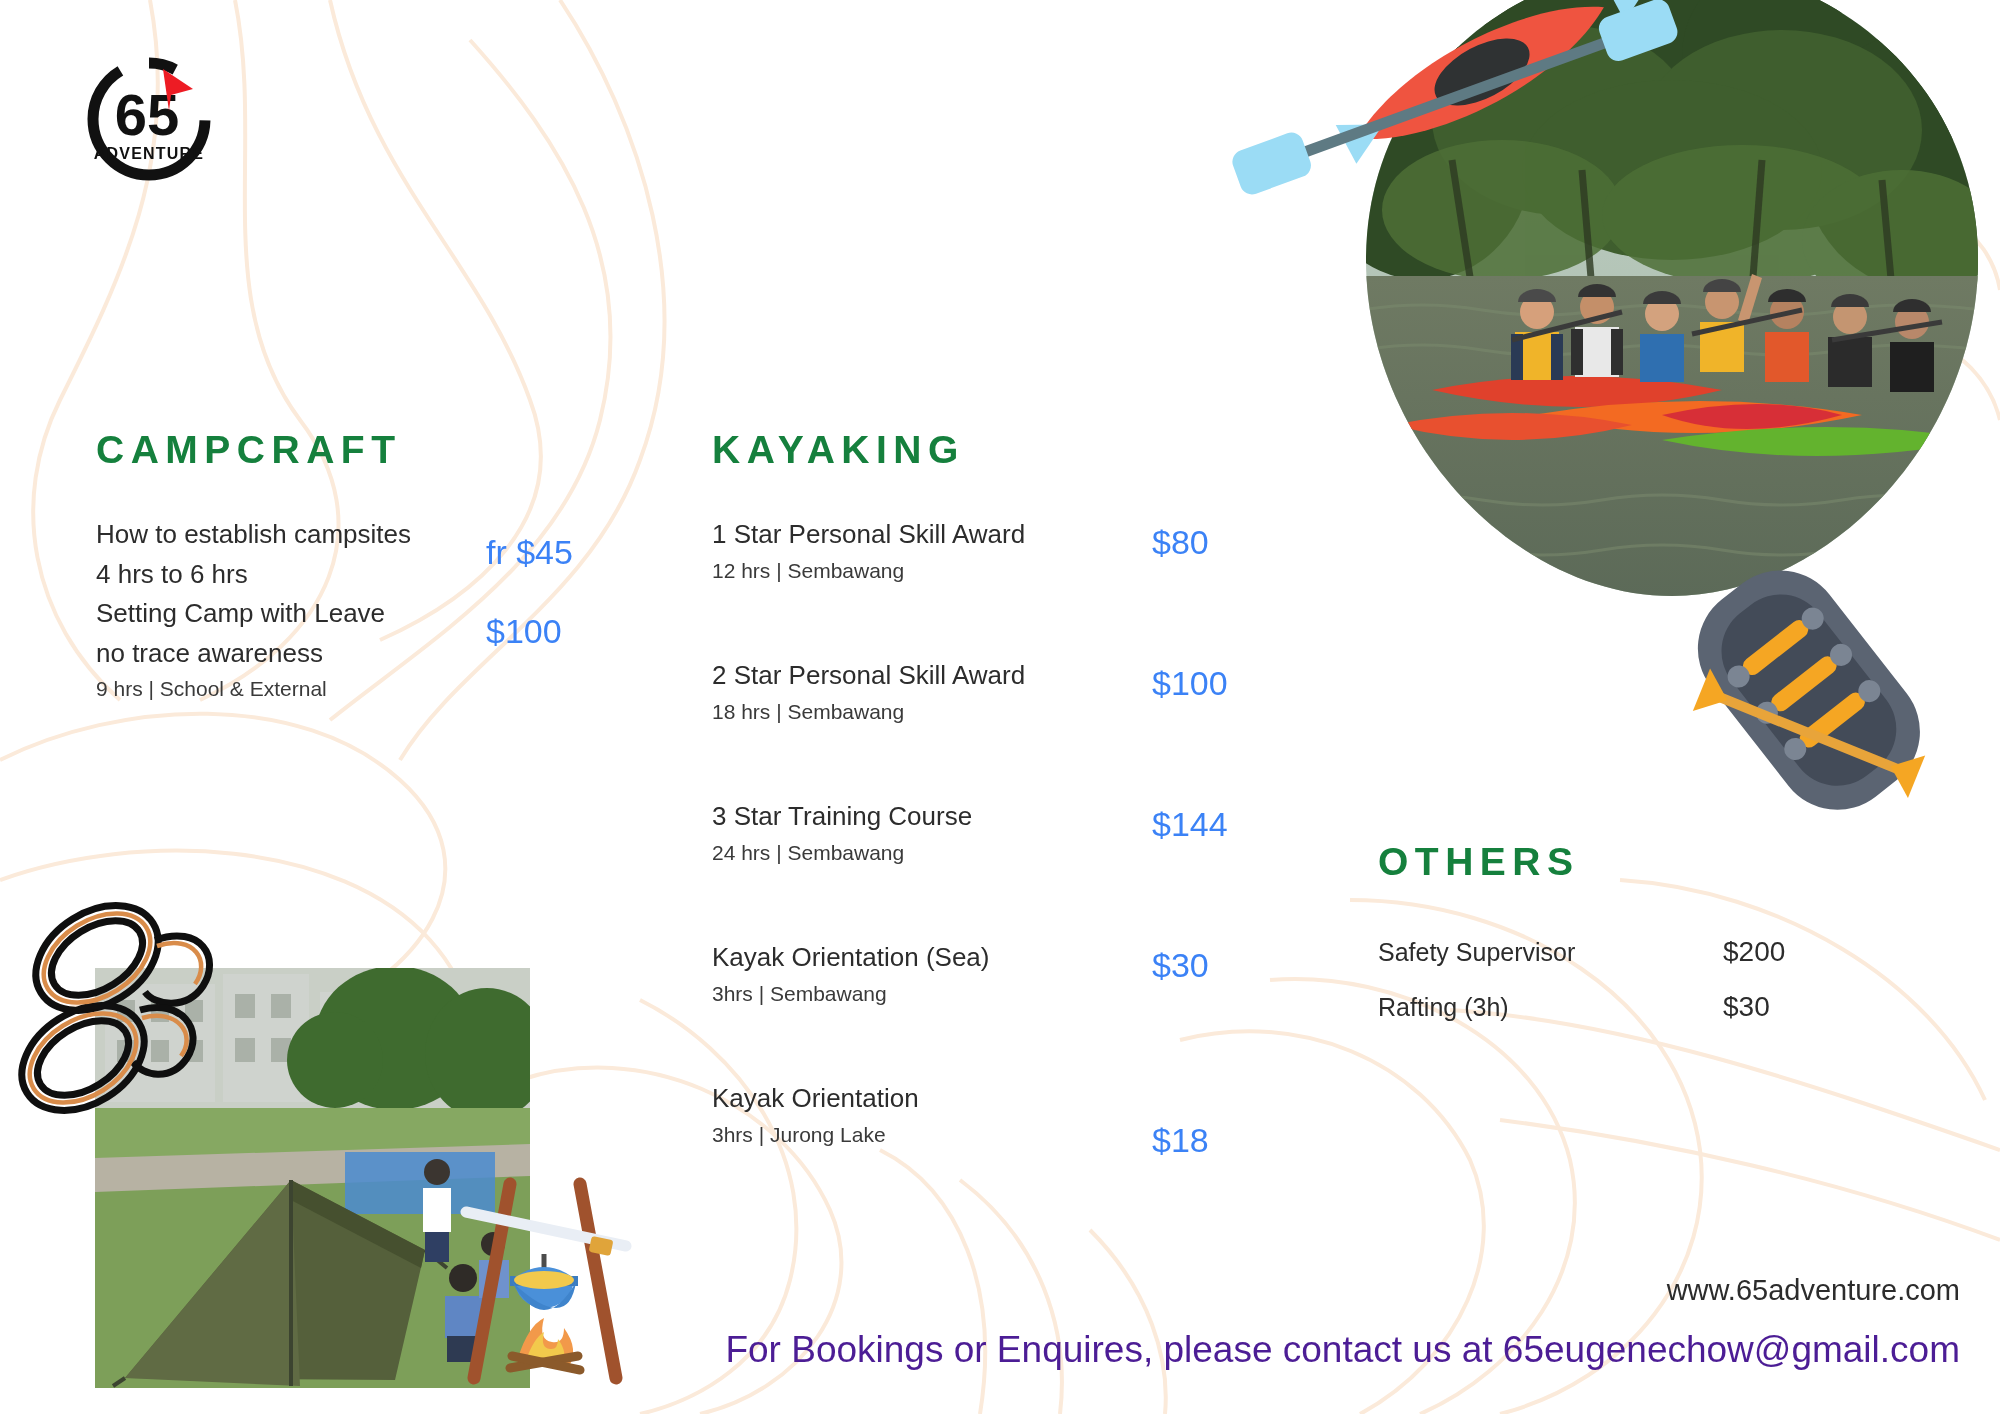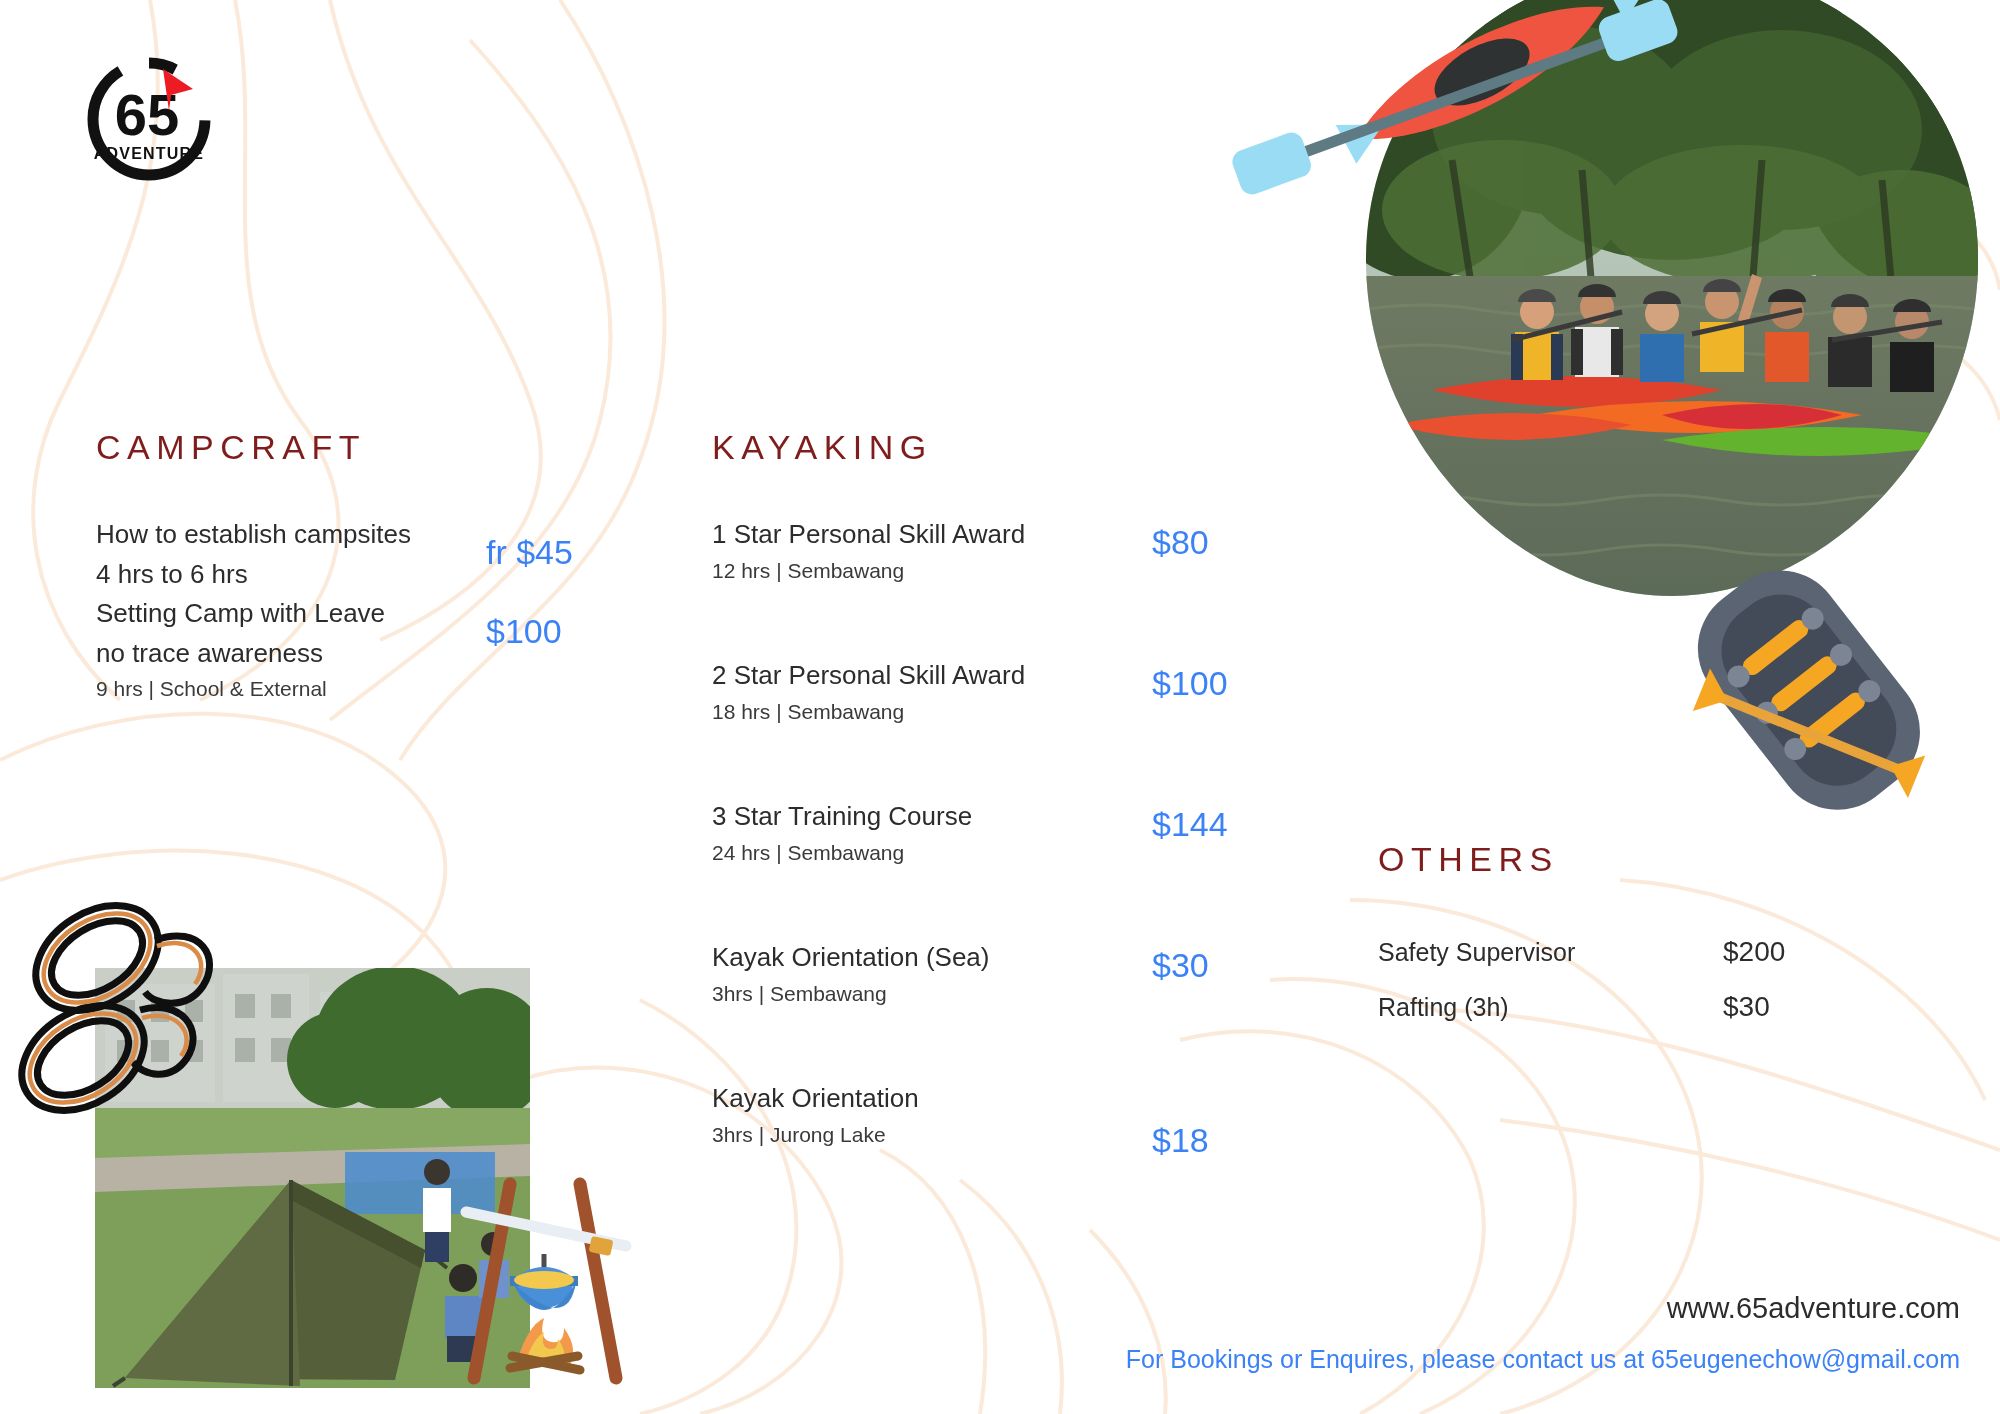--- a/index.html
+++ b/index.html
@@ -26,21 +26,21 @@
     font-size: 124px;
     line-height: 1.0;
     letter-spacing: -1px;
     color:#232323;
     white-space: nowrap;
   }
 
   
   .sec-head {
     position:absolute; z-index:6;
-    font-size: 34px; font-weight: 400; letter-spacing: 6.5px; color:#7f1d1d;
+    font-size: 39px; font-weight: 700; letter-spacing: 6.5px; color:#15803d;
   }
   #head-campcraft { left:96px; top:428px; }
   #head-kayaking  { left:712px; top:428px; }
   #head-others    { left:1378px; top:840px; }
 
   
   .item-title { font-size: 26px; line-height: 1.52; color:#2c2c2c; font-weight: 400; }
   .item-sub   { font-size: 21px; line-height: 1.5; color:#3a3a3a; font-weight: 400; }
   .price      { font-size: 34px; color:#3b82f6; font-weight: 400; white-space: nowrap; }
 
@@ -60,21 +60,21 @@
 
   
   .others { position:absolute; left:1378px; top:930px; width:560px; z-index:6; }
   .ot-row { display:flex; align-items:baseline; margin-bottom: 10px; }
   .ot-name { width: 345px; font-size: 25px; color:#2c2c2c; line-height:1.6; }
   .ot-price { font-size: 28px; color:#2c2c2c; line-height:1.6; }
 
   
   .footer { position:absolute; right:40px; bottom:36px; text-align:right; z-index:6; }
   .footer .web  { font-size: 29px; color:#2c2c2c; margin-bottom: 16px; }
-  .footer .line { font-size: 25px; color:#3b82f6; line-height:1.48; }
+  .footer .line { font-size: 37px; color:#4c1d95; line-height:1.48; }
 
   
   .photo-kayak {
     position:absolute; left:1362px; top:-40px; width:620px; height:640px; z-index:3;
     clip-path: path("M310,0 C470,0 620,120 620,300 C620,480 470,640 310,640 C150,640 0,480 0,300 C0,120 150,0 310,0 Z");
     overflow:hidden;
   }
   .blob-grey {
     position:absolute; left:1492px; top:-10px; width:470px; height:470px; z-index:2;
     background:#dfe1e6; border-radius:50%;

